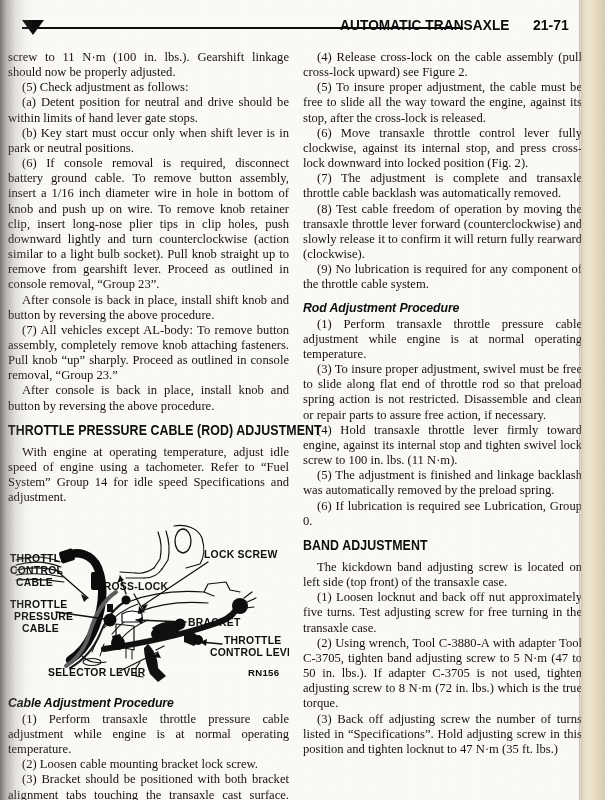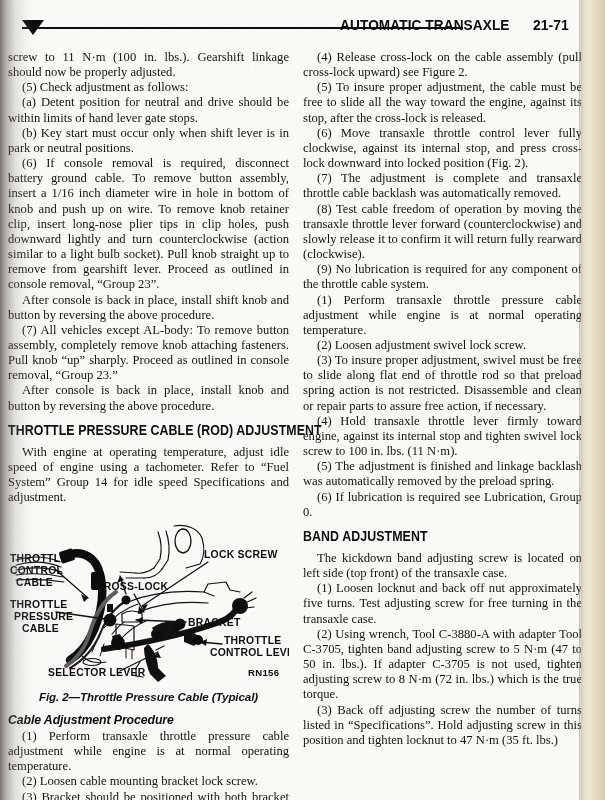--- a/index.html
+++ b/index.html
@@ -246,39 +246,38 @@
         <text class="lbl" x="6" y="104">PRESSURE</text>
         <text class="lbl" x="14" y="116">CABLE</text>
 
         <text class="lbl" x="216" y="128">THROTTLE</text>
         <text class="lbl" x="202" y="140">CONTROL  LEVER</text>
 
         <text class="lbl" x="40" y="160">SELECTOR  LEVER</text>
 
         <text class="lblr" x="240" y="160">RN156</text>
       </svg>
-      <div id="figcap">Fig. 2—Throttle Pressure Cable (Typical)</div>
     </div>
 
     <h3 class="sub">Cable Adjustment Procedure</h3>
     <p>(1) Perform transaxle throttle pressure cable adjustment while engine is at normal operating temperature.</p>
     <p>(2) Loosen cable mounting bracket lock screw.</p>
     <p>(3) Bracket should be positioned with both bracket alignment tabs touching the transaxle cast surface. Tighten lock screw to 12 N·m (105 in. lbs.) see Figure 2.</p>
   </div>
 
   <div class="col" id="col-right">
     <p>(4) Release cross-lock on the cable assembly (pull cross-lock upward) see Figure 2.</p>
     <p>(5) To insure proper adjustment, the cable must be free to slide all the way toward the engine, against its stop, after the cross-lock is released.</p>
     <p>(6) Move transaxle throttle control lever fully clockwise, against its internal stop, and press cross-lock downward into locked position (Fig. 2).</p>
     <p>(7) The adjustment is complete and transaxle throttle cable backlash was automatically removed.</p>
     <p>(8) Test cable freedom of operation by moving the transaxle throttle lever forward (counterclockwise) and slowly release it to confirm it will return fully rearward (clockwise).</p>
     <p>(9) No lubrication is required for any component of the throttle cable system.</p>
 
+    <h3 class="sub">Rod Adjustment Procedure</h3>
     <p>(1) Perform transaxle throttle pressure cable adjustment while engine is at normal operating temperature.</p>
-    <p>(2) Loosen adjustment swivel lock screw.</p>
     <p>(3) To insure proper adjustment, swivel must be free to slide along flat end of throttle rod so that preload spring action is not restricted. Disassemble and clean or repair parts to assure free action, if necessary.</p>
     <p>(4) Hold transaxle throttle lever firmly toward engine, against its internal stop and tighten swivel lock screw to 100 in. lbs. (11 N·m).</p>
     <p>(5) The adjustment is finished and linkage backlash was automatically removed by the preload spring.</p>
     <p>(6) If lubrication is required see Lubrication, Group 0.</p>
 
     <h2 class="sec">BAND ADJUSTMENT</h2>
 
     <p>The kickdown band adjusting screw is located on left side (top front) of the transaxle case.</p>
     <p>(1) Loosen locknut and back off nut approximately five turns. Test adjusting screw for free turning in the transaxle case.</p>
     <p>(2) Using wrench, Tool C-3880-A with adapter Tool C-3705, tighten band adjusting screw to 5 N·m (47 to 50 in. lbs.). If adapter C-3705 is not used, tighten adjusting screw to 8 N·m (72 in. lbs.) which is the true torque.</p>

